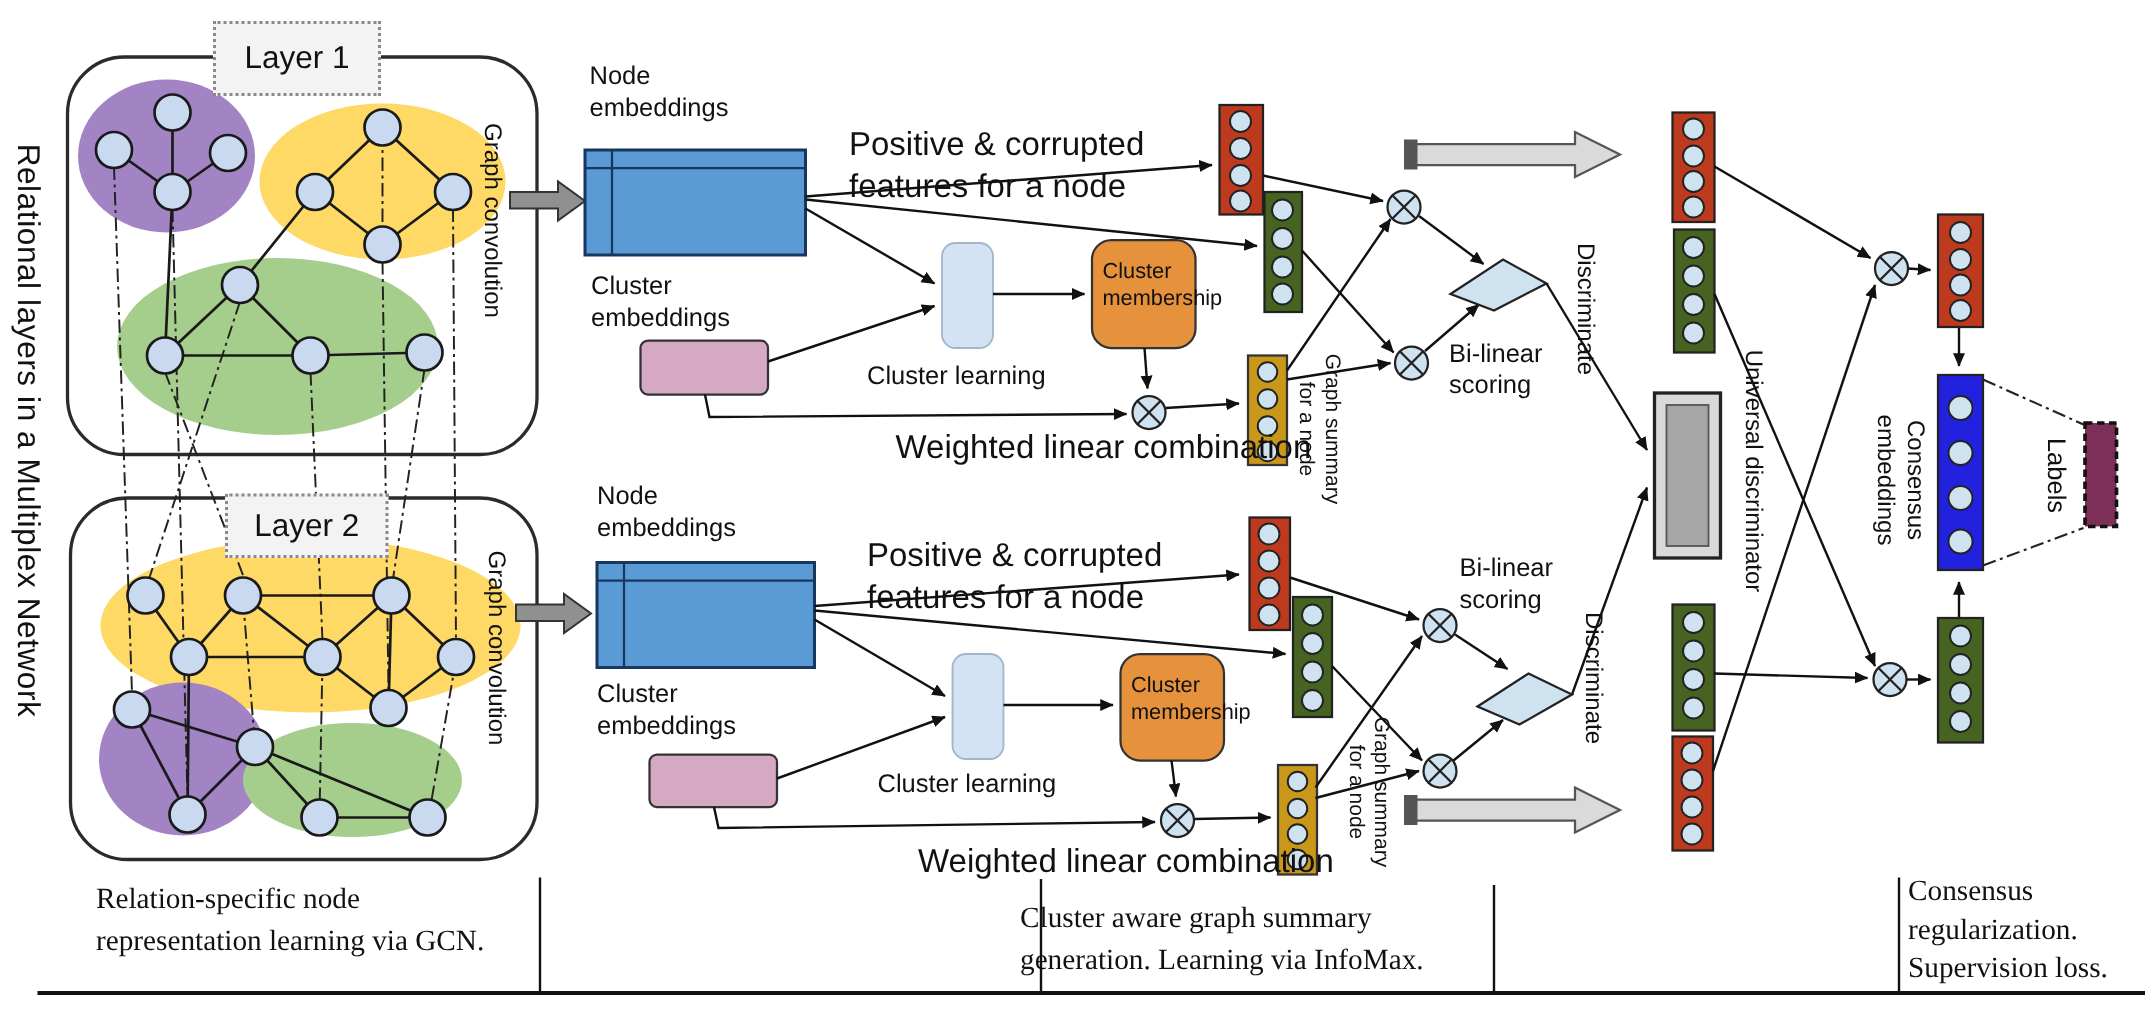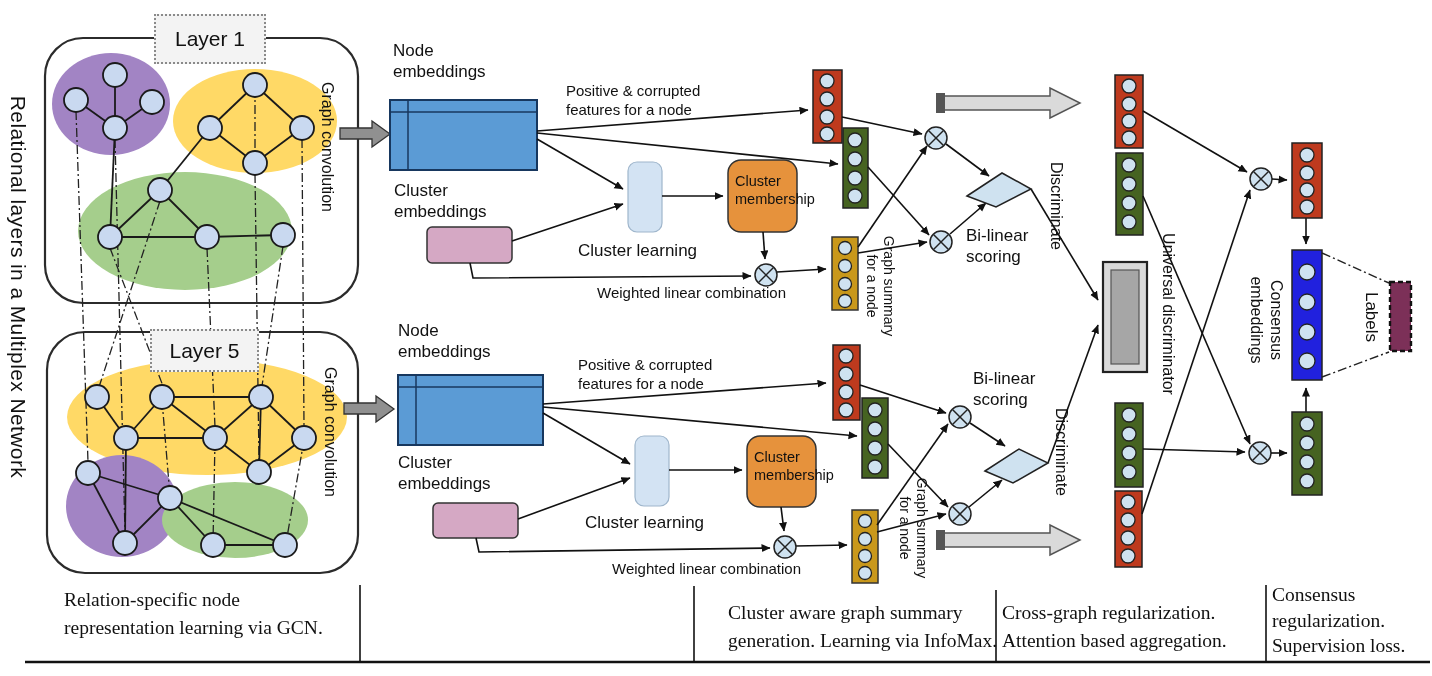--- a/index.html
+++ b/index.html
@@ -1,19 +1,19 @@
 <!DOCTYPE html>
 <html style="--node-fill: #C9D9F0; --cluster-purple: #A284C4; --cluster-yellow: #FFD966; --cluster-green: #A5CE8C; --matrix-blue: #5B9BD5; --cluster-emb-pink: #D5A8C4; --cluster-learning-blue: #D3E3F3; --cluster-membership-orange: #E6923C; --positive-red: #BE3A1E; --corrupted-green: #466321; --summary-gold: #C9981B; --consensus-blue: #2121DE; --labels-maroon: #7C3058; --discriminator-gray: #A6A6A6; --op-circle-blue: #CFE2F0; --gray-arrow: #DADADA;"><head>
 <meta charset="utf-8">
 <style>
   html,body{margin:0;padding:0;background:#fff;}
   #stage{position:relative;width:1432px;height:676px;background:#fff;overflow:hidden;
          font-family:"Liberation Sans",sans-serif;color:#111;}
   #wires{position:absolute;left:0;top:0;z-index:1;}
-  .lbl{position:absolute;z-index:2;font-size:15px;line-height:1.25;white-space:pre-line;color:#111;}
+  .lbl{position:absolute;z-index:2;font-size:22px;line-height:1.25;white-space:pre-line;color:#111;}
   .rot{transform:translate(-50%,-50%) rotate(90deg);transform-origin:center;text-align:center;white-space:pre-line;}
   .layerbox{position:absolute;z-index:3;background:#F3F3F3;border:2px dotted #8a8a8a;
             display:flex;align-items:center;justify-content:center;font-size:21px;}
   .cap{position:absolute;z-index:2;font-family:"Liberation Serif",serif;font-size:19.5px;
        line-height:1.42;white-space:pre-line;color:#111;}
   .small{font-size:14px;line-height:1.2;}
   .mid{font-size:16px;}
   .big17{font-size:17px;}
 </style>
 </head>
@@ -388,25 +388,25 @@
     <line x1="360" y1="585" x2="360" y2="661"></line>
     <line x1="694" y1="586" x2="694" y2="661"></line>
     <line x1="996" y1="590" x2="996" y2="661"></line>
     <line x1="1266" y1="585" x2="1266" y2="661"></line>
     <line x1="25" y1="662" x2="1430" y2="662" stroke-width="2.6"></line>
   </g>
 </svg>
 
 <div class="lbl rot" style="left:18px;top:287px;font-size:21px;letter-spacing:.4px;">Relational layers in a Multiplex Network</div>
 
-<div class="layerbox" style="left:154px;top:14px;width:108px;height:46px;">
+<div class="layerbox" style="left:142px;top:14px;width:108px;height:46px;">
   <span>Layer 1</span>
 </div>
 <div class="layerbox" style="left:150px;top:329px;width:105px;height:39px;">
-  <span>Layer 5</span>
+  <span>Layer 2</span>
 </div>
 
 <div class="lbl rot mid" style="left:327px;top:147px;">Graph convolution</div>
 <div class="lbl rot mid" style="left:330px;top:432px;">Graph convolution</div>
 
 <div class="lbl big17" style="left:393px;top:40px;">Node
 embeddings</div>
 <div class="lbl big17" style="left:394px;top:180px;">Cluster
 embeddings</div>
 <div class="lbl" style="left:566px;top:82px;">Positive &amp; corrupted
@@ -437,21 +437,19 @@
 scoring</div>
 <div class="lbl rot mid" style="left:1061px;top:452px;">Discriminate</div>
 
 <div class="lbl rot mid" style="left:1168px;top:314px;">Universal discriminator</div>
 <div class="lbl rot mid" style="left:1266px;top:320px;">Consensus
 embeddings</div>
 <div class="lbl rot big17" style="left:1371px;top:317px;">Labels</div>
 
 <div class="cap" style="left:64px;top:586px;">Relation-specific node
 representation learning via GCN.</div>
-<div class="cap" style="left:728px;top:599px;">Cluster aware graph summary
+<div class="cap" style="left:680px;top:599px;">Cluster aware graph summary
 generation. Learning via InfoMax.</div>
-<div class="cap" style="left:1002px;top:599px;">Cross-graph regularization.
-Attention based aggregation.</div>
 <div class="cap" style="left:1272px;top:582px;line-height:1.32;">Consensus
 regularization.
 Supervision loss.</div>
 
 </div>
 
 </body></html>

